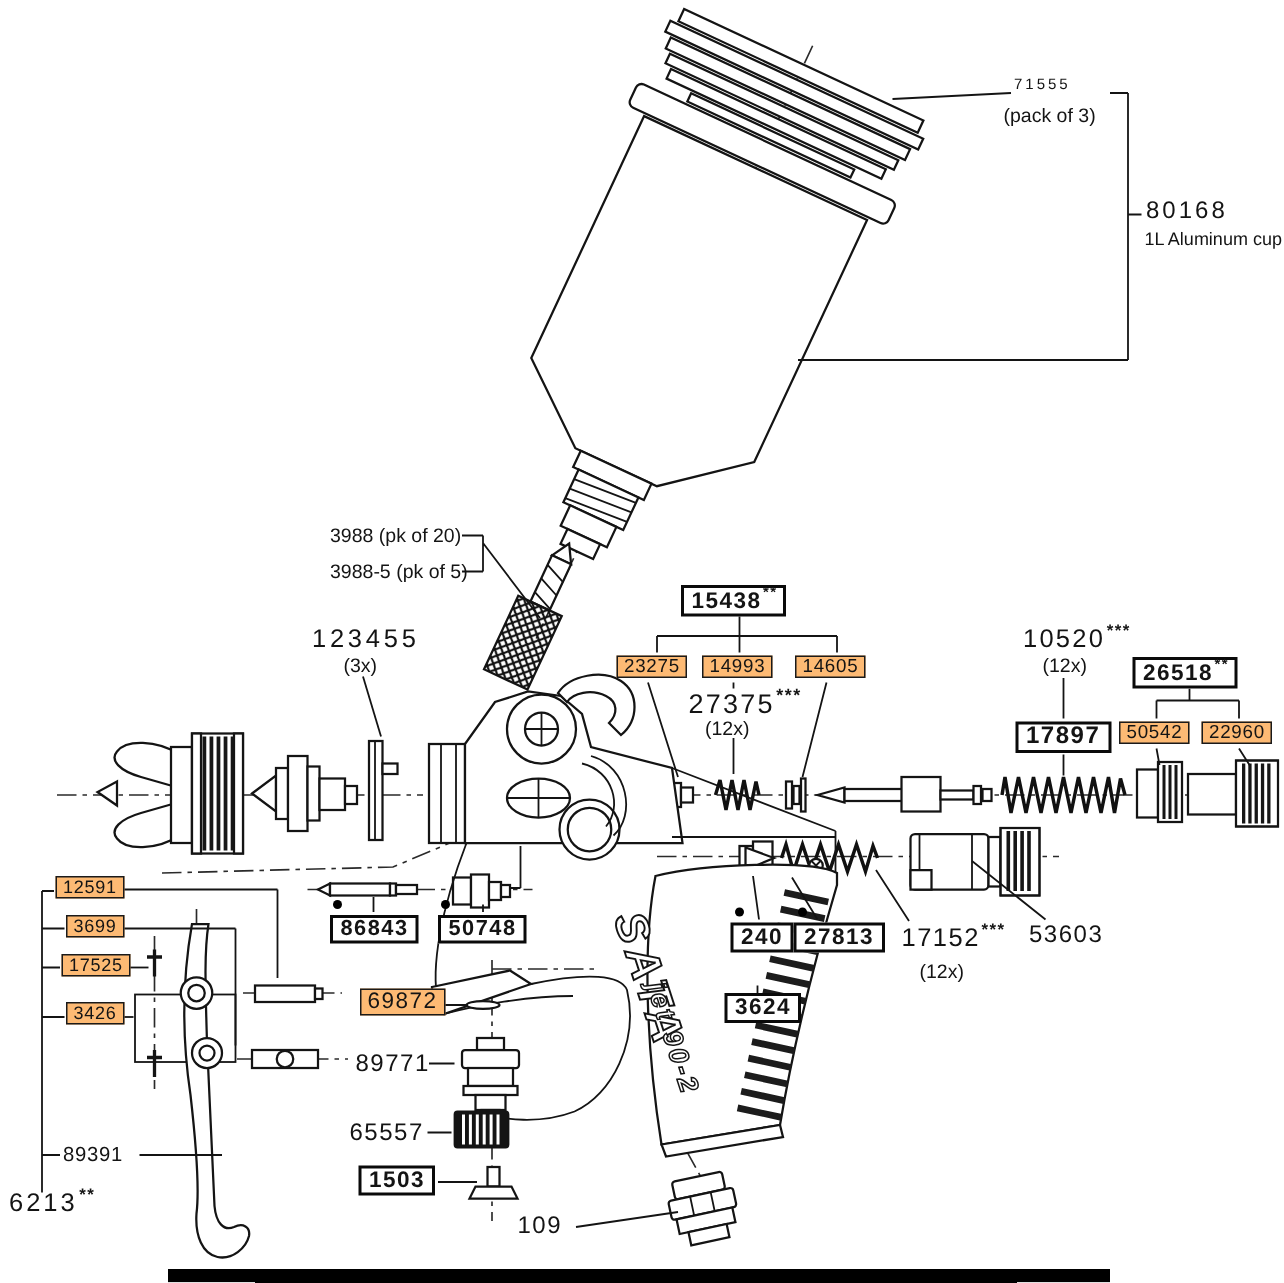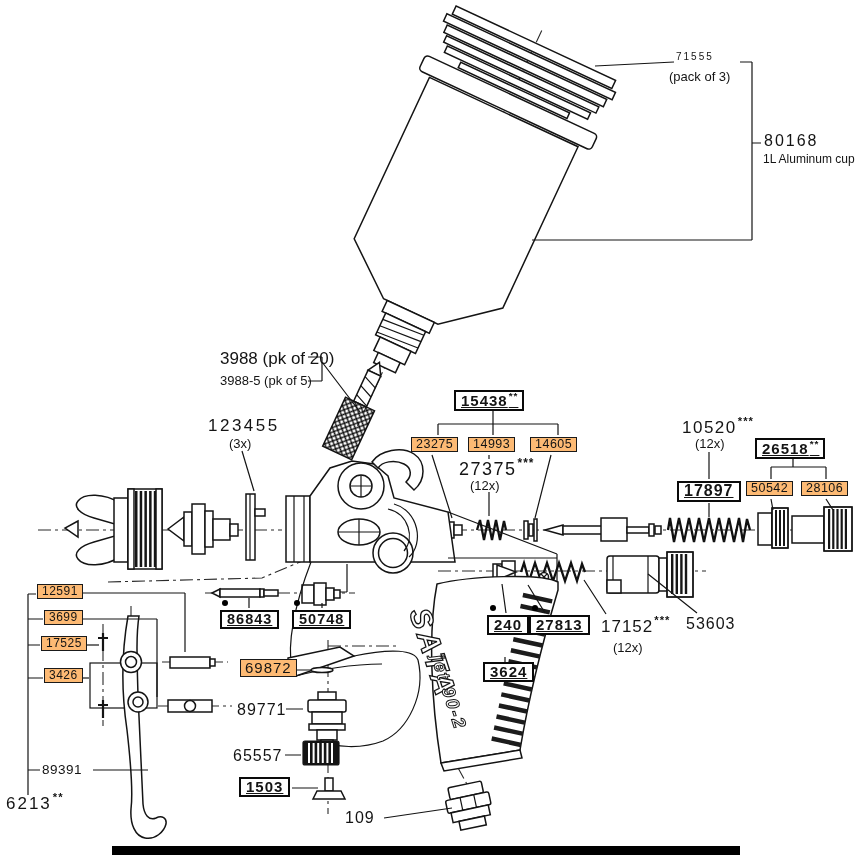--- a/index.html
+++ b/index.html
@@ -1,21 +1,21 @@
 <!DOCTYPE html>
 <html><head>
 <meta charset="utf-8">
 <style>
   html,body{margin:0;padding:0;background:#fff;}
   #stage{position:relative;width:856px;height:855px;background:#ffffff;overflow:hidden;
          font-family:"Liberation Sans",sans-serif;color:#141414;}
   #art{position:absolute;left:0;top:0;}
   .lbl{position:absolute;white-space:nowrap;line-height:1.05;color:#141414;}
   .box{border:1.4px solid #1a1a1a;background:#fdba74;padding:0 4px;}
-  .bbox{border:2.5px solid #0a0a0a;background:#fff;padding:0 5px;font-weight:bold;text-decoration:underline;}
+  .bbox{border:2.5px solid #0a0a0a;background:#fff;padding:0 5px;font-weight:bold;}
   .note{position:absolute;white-space:nowrap;color:#141414;}
   .bullet{position:absolute;width:6px;height:6px;border-radius:50%;background:#000;}
   sup.st{font-size:0.66em;font-weight:bold;letter-spacing:1px;position:relative;top:-1px;left:1px;}
   .o{fill:#fff;stroke:#141414;stroke-width:1.5;}
   .ln{fill:none;stroke:#141414;stroke-width:1.2;}
   .cl{fill:none;stroke:#2a2a2a;stroke-width:1.1;stroke-dasharray:13 4 3 4;}
   .spr{fill:none;stroke:#111;stroke-width:2.3;}
   .dk{fill:#141414;}
   .brand{font:italic bold 30px "Liberation Sans",sans-serif;fill:#fff;stroke:#141414;stroke-width:1.3px;letter-spacing:4px;}
   .model{font:italic bold 18px "Liberation Sans",sans-serif;fill:#fff;stroke:#141414;stroke-width:1px;letter-spacing:2px;}
@@ -276,39 +276,39 @@
   </g>
 
   <rect x="112" y="846" width="628" height="9" fill="#000"></rect>
 </svg>
 
 <div class="lbl" style="left:676px;top:52px;font-size:10px;letter-spacing:2px"><span>71555</span></div>
 <div class="note" style="left:669px;top:69px;font-size:13px">(pack of 3)</div>
 <div class="lbl" style="left:764px;top:133px;font-size:16px;letter-spacing:2px"><span>80168</span></div>
 <div class="note" style="left:763px;top:152px;font-size:12px">1L Aluminum cup</div>
 
-<div class="lbl" style="left:220px;top:350px;font-size:17px"><span>3988 (pk of 20)</span></div>
+<div class="lbl" style="left:220px;top:350px;font-size:13px"><span>3988 (pk of 20)</span></div>
 <div class="lbl" style="left:220px;top:374px;font-size:13px"><span>3988-5 (pk of 5)</span></div>
 
 <div class="lbl" style="left:208px;top:417px;font-size:17px;letter-spacing:2.5px"><span>123455</span></div>
 <div class="note" style="left:229px;top:436px;font-size:13px">(3x)</div>
 
 <div class="lbl bbox" style="left:454px;top:390px;font-size:15px;letter-spacing:1px"><span>15438</span><sup class="st">**</sup></div>
 <div class="lbl box" style="left:411px;top:437px;font-size:12.5px;letter-spacing:0.5px"><span>23275</span></div>
 <div class="lbl box" style="left:468px;top:437px;font-size:12.5px;letter-spacing:0.5px"><span>14993</span></div>
 <div class="lbl box" style="left:530px;top:437px;font-size:12.5px;letter-spacing:0.5px"><span>14605</span></div>
 <div class="lbl" style="left:459px;top:458px;font-size:18px;letter-spacing:1.5px"><span>27375</span><sup class="st">***</sup></div>
 <div class="note" style="left:470px;top:478px;font-size:13px">(12x)</div>
 
 <div class="lbl" style="left:682px;top:417px;font-size:17px;letter-spacing:1.5px"><span>10520</span><sup class="st">***</sup></div>
 <div class="note" style="left:695px;top:436px;font-size:13px">(12x)</div>
 <div class="lbl bbox" style="left:755px;top:438px;font-size:15px;letter-spacing:1px"><span>26518</span><sup class="st">**</sup></div>
 <div class="lbl bbox" style="left:677px;top:481px;font-size:16px;letter-spacing:1px"><span>17897</span></div>
 <div class="lbl box" style="left:746px;top:481px;font-size:12.5px;letter-spacing:0.5px"><span>50542</span></div>
-<div class="lbl box" style="left:801px;top:481px;font-size:12.5px;letter-spacing:0.5px"><span>28106</span></div>
+<div class="lbl box" style="left:801px;top:481px;font-size:12.5px;letter-spacing:0.5px"><span>22960</span></div>
 
 <div class="lbl box" style="left:37px;top:584px;font-size:12px;letter-spacing:0.5px"><span>12591</span></div>
 <div class="lbl box" style="left:44px;top:610px;font-size:12px;letter-spacing:0.5px"><span>3699</span></div>
 <div class="lbl box" style="left:41px;top:636px;font-size:12px;letter-spacing:0.5px"><span>17525</span></div>
 <div class="lbl box" style="left:44px;top:668px;font-size:12px;letter-spacing:0.5px"><span>3426</span></div>
 
 <div class="lbl bbox" style="left:220px;top:610px;font-size:14.5px;letter-spacing:1px"><span>86843</span></div>
 <div class="lbl bbox" style="left:292px;top:610px;font-size:14.5px;letter-spacing:1px"><span>50748</span></div>
 <div class="bullet" style="left:222px;top:600px"></div>
 <div class="bullet" style="left:294px;top:600px"></div>

